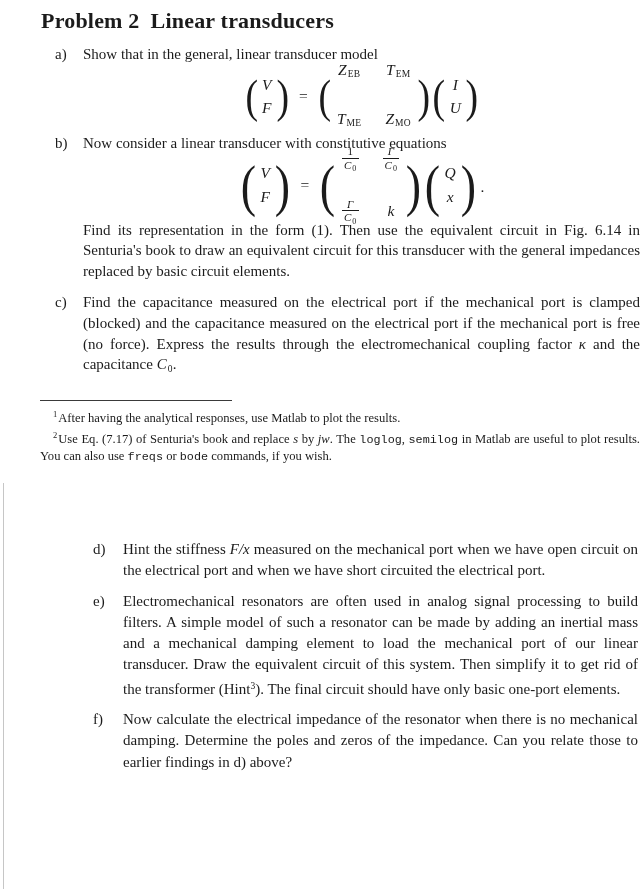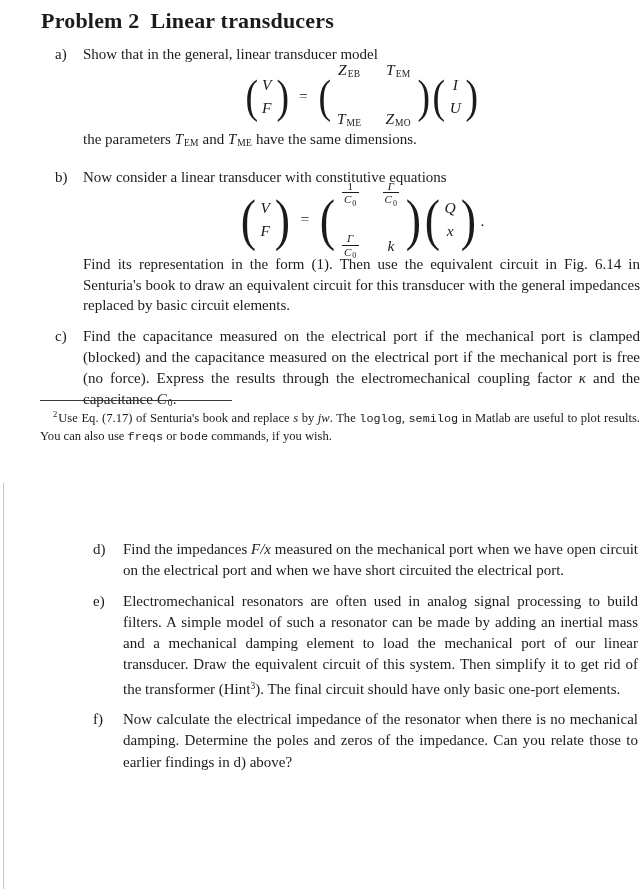--- a/index.html
+++ b/index.html
@@ -88,23 +88,20 @@
         <span class="paren p1">(</span>
         <span class="col mi">
           <span>I</span>
           <span>U</span>
         </span>
         <span class="paren p1">)</span>
       </span>
 
     </div>
 
-    <div class="indent">
-      <span>the parameters </span><span class="mi">T</span><span class="sb">EM</span><span> and </span><span class="mi">T</span><span class="sb">ME</span><span> have the same dimensions.</span>
-    </div>
 
     <div class="item" style="margin-top:13px;">
       <span class="lbl">b)</span>
       <span class="body">Now consider a linear transducer with constitutive equations</span>
     </div>
 
     <div class="eq eq2">
       <span class="grp">
         <span class="paren p2">(</span>
         <span class="col mi">
@@ -151,29 +148,32 @@
       <span class="lbl">c)</span>
       <span class="body">
         <span>Find the capacitance measured on the electrical port if the mechanical port is clamped (blocked) and the capacitance measured on the electrical port if the mechanical port is free (no force). Express the results through the electromechanical coupling factor </span><span class="mi">κ</span><span> and the capacitance </span><span class="mi">C</span><span class="sb">0</span><span>.</span>
       </span>
     </div>
   </div>
 
   <div class="footnotes">
     <div class="fnrule"></div>
     <p class="fn">
+      <span class="fnsup">1</span><span>After having the analytical responses, use Matlab to plot the results.</span>
+    </p>
+    <p class="fn">
       <span class="fnsup">2</span><span>Use Eq. (7.17) of Senturia's book and replace </span><span class="mi">s</span><span> by </span><span class="mi">jw</span><span>. The </span><span class="tt">loglog</span><span>, </span><span class="tt">semilog</span><span> in Matlab are useful to plot results. You can also use </span><span class="tt">freqs</span><span> or </span><span class="tt">bode</span><span> commands, if you wish.</span>
     </p>
   </div>
 
   <div class="bottom">
     <div class="item">
       <span class="lbl">d)</span>
       <span class="body">
-        <span>Find the impedances </span><span class="mi">F/x</span><span> measured on the mechanical port when we have open circuit on the electrical port and when we have short circuited the electrical port.</span>
+        <span>Hint the stiffness </span><span class="mi">F/x</span><span> measured on the mechanical port when we have open circuit on the electrical port and when we have short circuited the electrical port.</span>
       </span>
     </div>
     <div class="item">
       <span class="lbl">e)</span>
       <span class="body">
         <span>Electromechanical resonators are often used in analog signal processing to build filters. A simple model of such a resonator can be made by adding an inertial mass and a mechanical damping element to load the mechanical port of our linear transducer. Draw the equivalent circuit of this system. Then simplify it to get rid of the transformer (Hint</span><span class="sup3">3</span><span>). The final circuit should have only basic one-port elements.</span>
       </span>
     </div>
     <div class="item">
       <span class="lbl">f)</span>

